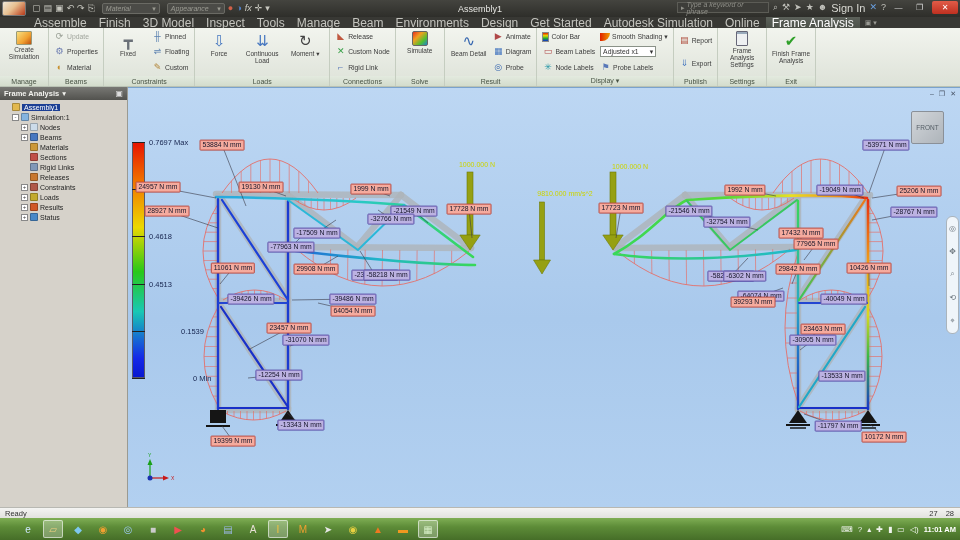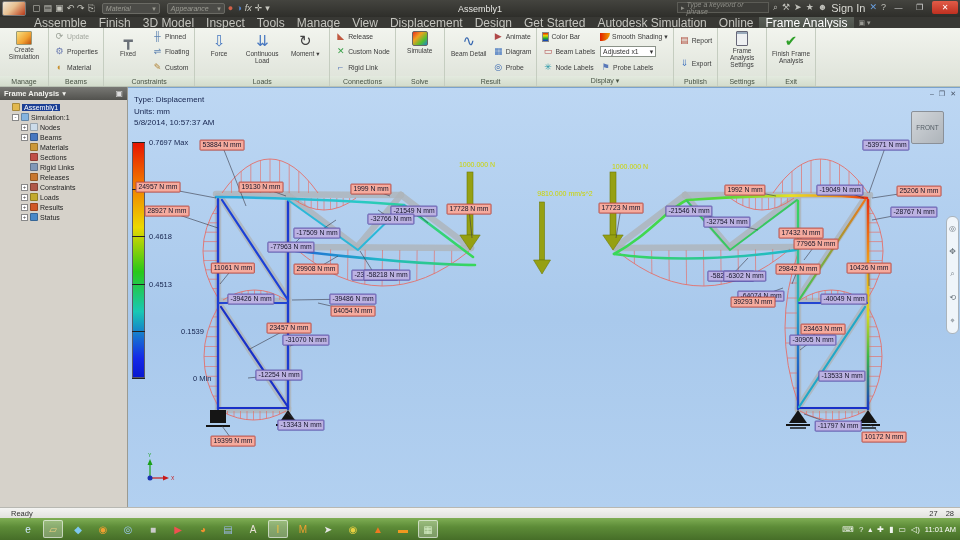--- a/index.html
+++ b/index.html
@@ -68,30 +68,30 @@
   .llab{position:absolute;left:17px;transform:translateY(-50%);font-size:7.5px;color:#16244e;white-space:nowrap;}
   .vlabel{position:absolute;transform:translate(-50%,-50%);font-size:6.8px;line-height:1;padding:1px 2px;border:1px solid;border-radius:1px;white-space:nowrap;color:#141428;z-index:3;}
   .vlabel.pos{background:#f5ab9e;border-color:#b84c44;}
   .vlabel.neg{background:#bcb2e2;border-color:#5c50a8;}
   .flabel{position:absolute;transform:translate(-50%,-50%);font-size:7px;color:#ccd402;white-space:nowrap;z-index:3;}
   .viewcube{position:absolute;left:783px;top:23px;width:33px;height:33px;background:linear-gradient(135deg,#d2d6da,#aeb4ba);border:1px solid #8a9098;border-radius:2px;display:flex;align-items:center;justify-content:center;font-size:6.5px;color:#555e66;}
   .navbar{position:absolute;left:818px;top:128px;width:13px;height:118px;background:rgba(248,250,252,.88);border:1px solid #aab4bc;border-radius:6px;display:flex;flex-direction:column;align-items:center;justify-content:space-around;color:#6a747c;font-size:8px;}
   .docctl{position:absolute;right:4px;top:2px;display:flex;gap:5px;color:#4a5668;font-size:7px;z-index:4;}
 
   
-  .statusbar{height:11px;background:linear-gradient(180deg,#f4f4f2,#e2e2de);border-top:1px solid #b8b8b2;display:flex;align-items:center;padding:0 11px;font-size:7.5px;color:#333;flex:none;position:relative;}
+  .statusbar{height:11px;background:linear-gradient(180deg,#f4f4f2,#e2e2de);border-top:1px solid #b8b8b2;display:flex;align-items:center;padding:0 5px;font-size:7.5px;color:#333;flex:none;position:relative;}
   .scounts{position:absolute;right:6px;display:flex;gap:8px;}
 
   
   .taskbar{height:22px;background:linear-gradient(180deg,#7fae54 0%,#5d8c38 40%,#466e28 100%);display:flex;align-items:center;padding:0 4px;flex:none;position:relative;}
   .tbicons{display:flex;align-items:center;gap:5px;margin-left:14px;}
   .tico{width:20px;height:18px;display:flex;align-items:center;justify-content:center;font-size:10px;border-radius:2px;}
   .tico.active{background:rgba(255,255,255,.28);border:1px solid rgba(255,255,255,.55);}
   .tray{position:absolute;right:4px;display:flex;align-items:center;gap:5px;color:#f0f4ee;font-size:8px;}
-  .tray .time{font-size:7.5px;color:#fff;}
+  .tray .time{font-size:7.5px;color:#fff;font-weight:bold;}
 </style>
 </head>
 <body>
 
 <div class="screen">
 
   <div class="titlebar">
     <div class="logo"></div>
     <div class="qat">
       <span class="qi">▢</span>
@@ -134,22 +134,22 @@
     </div>
   </div>
 
   <div class="menubar" id="menubar">
       <span class="tab">Assemble</span>
       <span class="tab">Finish</span>
       <span class="tab">3D Model</span>
       <span class="tab">Inspect</span>
       <span class="tab">Tools</span>
       <span class="tab">Manage</span>
-      <span class="tab">View</span>
-      <span class="tab">Displacement</span>
+      <span class="tab">Beam</span>
+      <span class="tab">Environments</span>
       <span class="tab">Design</span>
       <span class="tab">Get Started</span>
       <span class="tab">Autodesk Simulation</span>
       <span class="tab">Online</span>
       <span class="tab active">Frame Analysis</span>
       <span class="tab-extra">▣ ▾</span>
     </div>
 
   <div class="ribbon" id="ribbon">
       <div class="rgroup">
@@ -700,25 +700,20 @@
           <line x1="741" y1="180" x2="741" y2="198" stroke="#3a3a46" stroke-width="0.7" opacity="0.85"></line>
           <line x1="603" y1="188" x2="620" y2="170" stroke="#3a3a46" stroke-width="0.7" opacity="0.85"></line>
           <line x1="633" y1="208" x2="655" y2="200" stroke="#3a3a46" stroke-width="0.7" opacity="0.85"></line>
           <line x1="716" y1="211" x2="700" y2="214" stroke="#3a3a46" stroke-width="0.7" opacity="0.85"></line>
           <line x1="695" y1="241" x2="674" y2="254" stroke="#3a3a46" stroke-width="0.7" opacity="0.85"></line>
           <line x1="685" y1="252" x2="672" y2="262" stroke="#3a3a46" stroke-width="0.7" opacity="0.85"></line>
           <line x1="714" y1="288" x2="700" y2="292" stroke="#3a3a46" stroke-width="0.7" opacity="0.85"></line>
           <line x1="710" y1="338" x2="676" y2="326" stroke="#3a3a46" stroke-width="0.7" opacity="0.85"></line>
           <line x1="756" y1="349" x2="742" y2="336" stroke="#3a3a46" stroke-width="0.7" opacity="0.85"></line>
         </svg>
-      <div class="vhead">
-        <div>Type: Displacement</div>
-        <div>Units: mm</div>
-        <div>5/8/2014, 10:57:37 AM</div>
-      </div>
       <div class="legend" id="legend">
           <div class="lbar"></div>
           <div class="ltick" style="top: 2px;"></div>
           <div class="llab" style="top: 2px;">0.7697 Max</div>
           <div class="ltick" style="top: 49.2px;"></div>
           <div class="llab" style="top: 49.2px;">0.6158</div>
           <div class="ltick" style="top: 96.4px;"></div>
           <div class="llab" style="top: 96.4px;">0.4618</div>
           <div class="ltick" style="top: 143.6px;"></div>
           <div class="llab" style="top: 143.6px;">0.4513</div>

